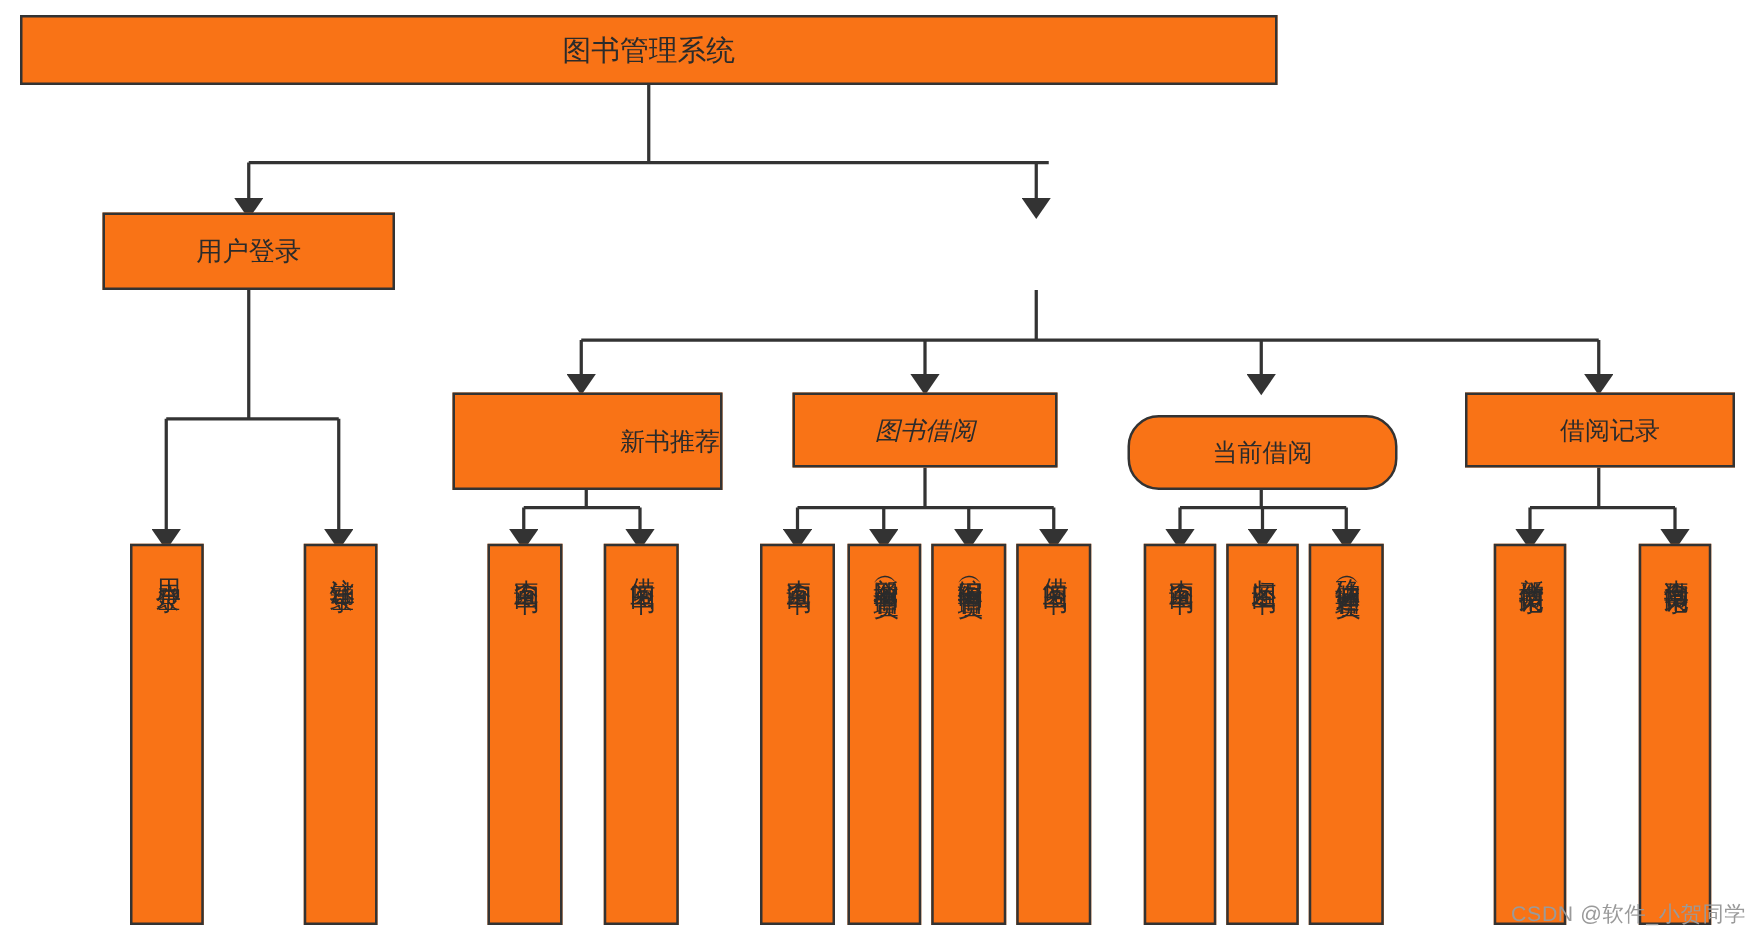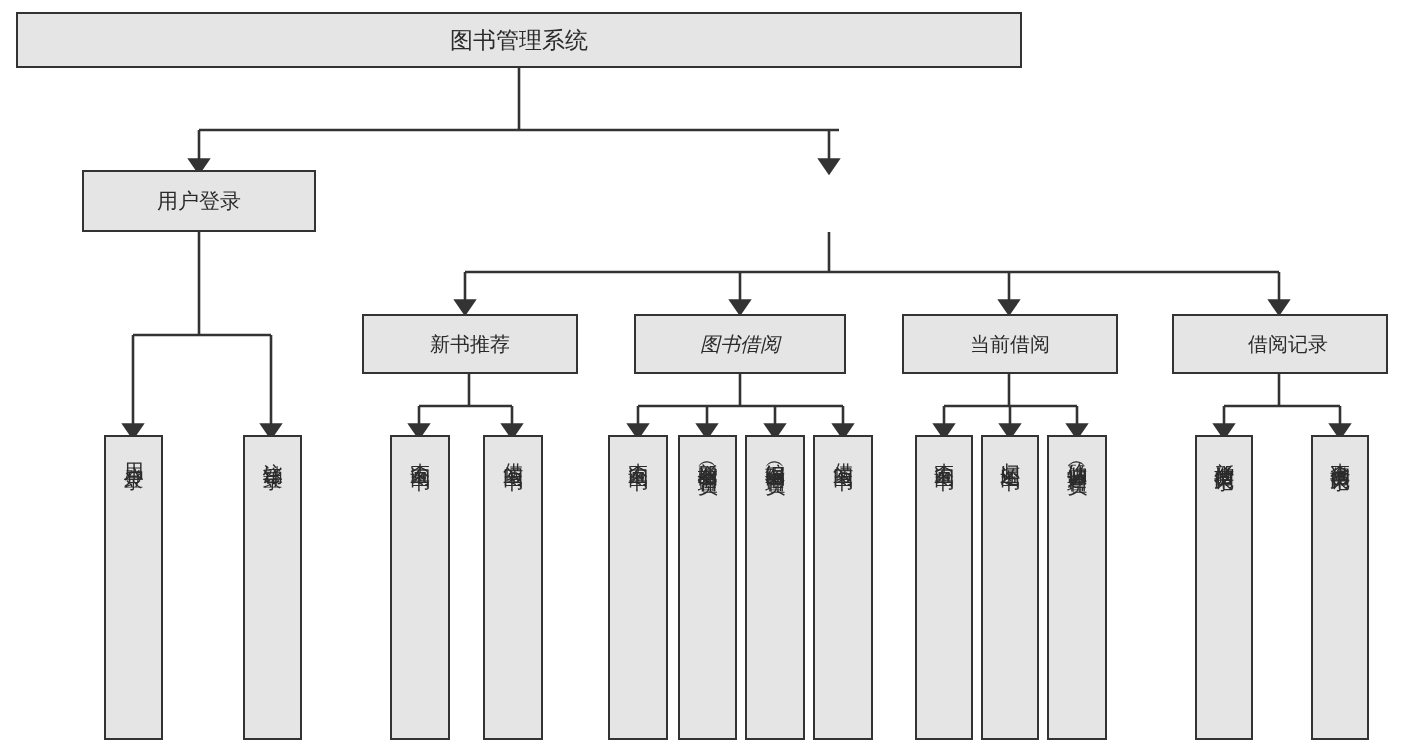--- a/index.html
+++ b/index.html
@@ -22,21 +22,21 @@
     position: absolute;
     left: 0;
     top: 0;
     width: 1405px;
     height: 747px;
   }
   .node {
     position: absolute;
     box-sizing: border-box;
     border: 2px solid #333333;
-    background: #e5e5e5;
+    background: #f97316;
     display: flex;
     align-items: center;
     justify-content: center;
     color: #2b2b2b;
     z-index: 2;
   }
   .node.root {
     font-size: 23px;
   }
   .node.level2 {
@@ -128,27 +128,27 @@
   </svg>
 
   <div class="node root" style="left:16px; top:12px; width:1006px; height:56px;">
     <span>图书管理系统</span>
   </div>
 
   <div class="node level2" style="left:82px; top:170px; width:234px; height:62px;">
     <span>用户登录</span>
   </div>
 
-  <div class="node level3" style="left:362px; top:314px; width:216px; height:60px;">
+  <div class="node level3" style="left:362px; top:314px; width:216px; height:78px;justify-content:flex-end;">
     <span>新书推荐</span>
   </div>
   <div class="node level3" style="left:634px; top:314px; width:212px; height:60px;font-style:italic;">
     <span>图书借阅</span>
   </div>
-  <div class="node level3" style="left:902px; top:314px; width:216px; height:60px;">
+  <div class="node level3" style="left:902px; top:332px; width:216px; height:60px;border-radius:25px;">
     <span>当前借阅</span>
   </div>
   <div class="node level3" style="left:1172px; top:314px; width:216px; height:60px;padding-left:16px;">
     <span>借阅记录</span>
   </div>
 
   <div class="node leaf" style="left:104px; top:435px; width:59px; height:305px;">
     <span class="vtext">用户登录</span>
   </div>
   <div class="node leaf" style="left:243px; top:435px; width:59px; height:305px;">
@@ -185,14 +185,15 @@
     <span class="vtext">确认归还（管理员）</span>
   </div>
 
   <div class="node leaf leaf-wide" style="left:1195px; top:435px; width:58px; height:305px;">
     <span class="vtext">新增借阅记录</span>
   </div>
   <div class="node leaf leaf-wide" style="left:1311px; top:435px; width:58px; height:305px;">
     <span class="vtext">查询借阅记录</span>
   </div>
 
+  <div id="watermark">CSDN @软件_小贺同学</div>
 
 </div>
 
 </body></html>

